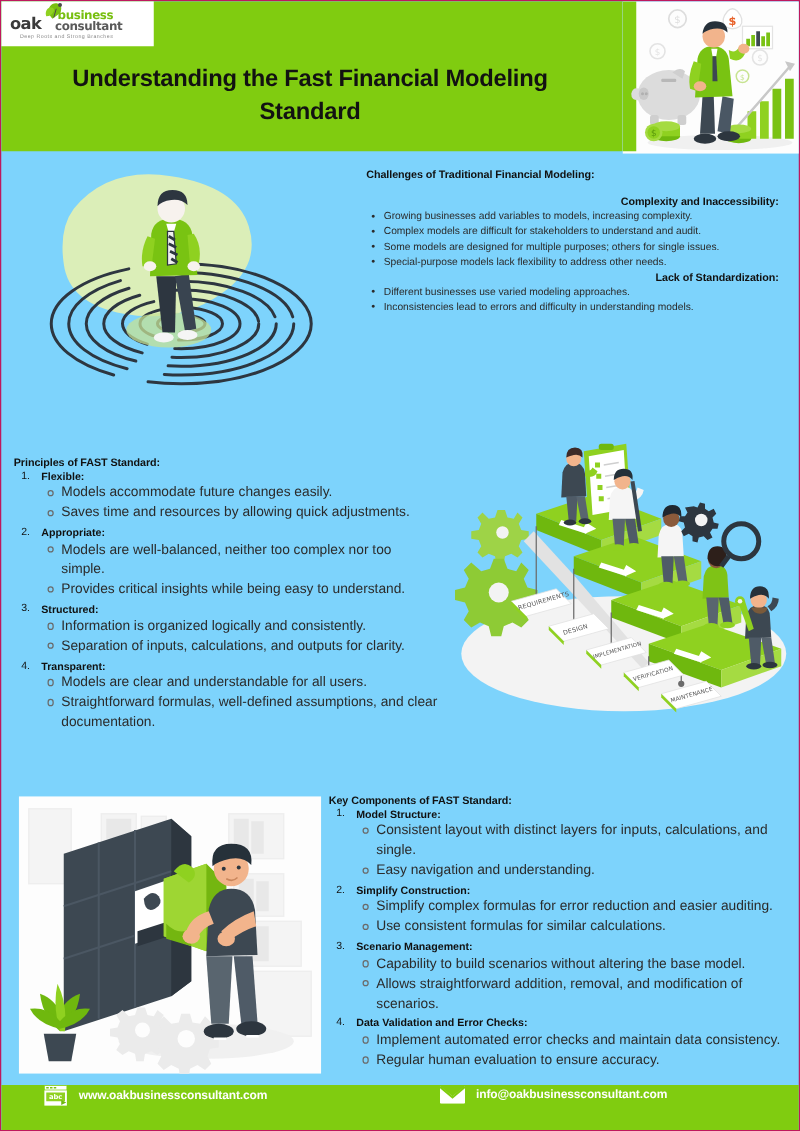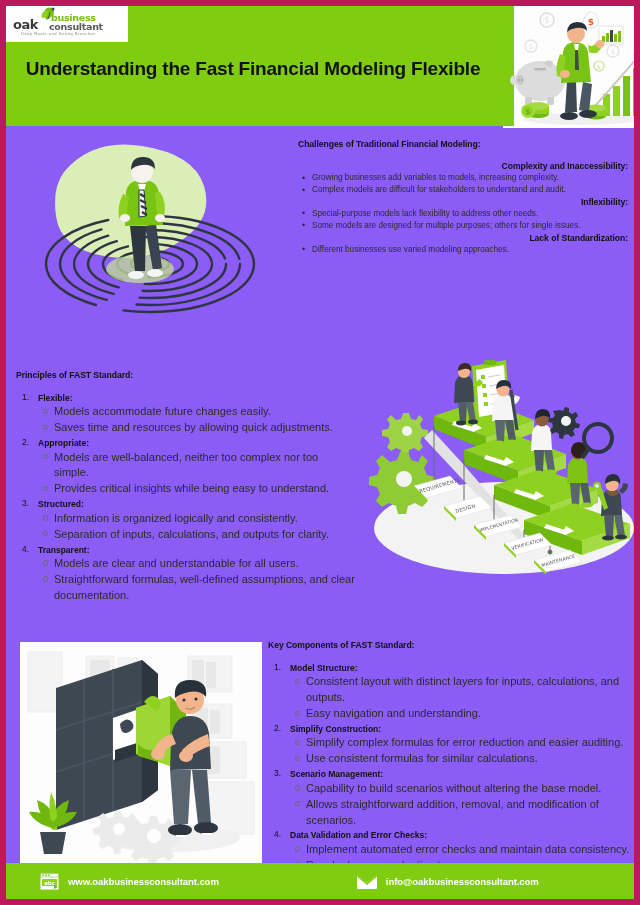--- a/index.html
+++ b/index.html
@@ -5,22 +5,22 @@
   * { box-sizing: border-box; margin: 0; padding: 0; }
   html, body {
     width: 640px; height: 905px;
     background: #ffffff;
     font-family: "Liberation Sans", sans-serif;
     overflow: hidden;
   }
   .page {
     position: relative;
     width: 640px; height: 905px;
-    background: #8b5cf6;
-    border: 6px solid #be185d;
+    background: #7dd3fc;
+    border: 1px solid #be185d;
     overflow: hidden;
   }
 
   
   .header-band {
     position: absolute; left: 0; top: 0;
     width: 497px; height: 120px;
     background: #80cc10;
   }
   .logo-box {
@@ -91,21 +91,21 @@
     margin-bottom: 0.5px;
   }
   ul.dots li::before {
     content: "•";
     position: absolute; left: 4px; top: -0.5px;
     font-size: 9px; color: #2b2b2b;
   }
 
   
   .principles { position: absolute; left: 10px; top: 364px; width: 340px; }
-  ol.nums { list-style: none; margin-top: 12px; counter-reset: pn; }
+  ol.nums { list-style: none; counter-reset: pn; }
   ol.nums > li {
     counter-increment: pn;
     position: relative;
     padding-left: 22px;
     margin-bottom: 0px;
   }
   ol.nums > li::before {
     content: counter(pn) ".";
     position: absolute; left: 6px; top: 0;
     font-size: 8.4px; color: #111;
@@ -132,21 +132,21 @@
 
   
   .puzzle-illus { position: absolute; left: 14px; top: 636px; width: 242px; height: 222px; }
   .keycomp { position: absolute; left: 262px; top: 634px; width: 362px; }
 
   
   .footer {
     position: absolute; left: 0; bottom: 0;
     width: 640px; height: 36px;
     background: #80cc10;
-    display: flex; align-items: center;
+    display: flex; align-items: flex-start;
   }
   .footer-item { display: flex; align-items: center; }
   .f-web { margin-left: 34px; }
   .f-mail { margin-left: 122px; padding-left: 16px; }
   .footer-text {
     font-size: 9.6px; font-weight: bold; color: #ffffff;
     margin-left: 9px; letter-spacing: -0.1px;
   }
 </style>
 </head>
@@ -164,21 +164,21 @@
         <circle cx="16" cy="3" r="1.6" fill="#4a4a4a"></circle>
         <path d="M11 13 L13 6" stroke="#4a4a4a" stroke-width="0.8" fill="none"></path>
       </svg>
       <div class="logo-oak">oak</div>
       <div class="logo-business">business</div>
       <div class="logo-consultant">consultant</div>
       <div class="logo-tag">Deep Roots and Strong Branches</div>
     </div>
   </div>
 
-  <div class="header-title">Understanding the Fast Financial Modeling Flexible</div>
+  <div class="header-title">Understanding the Fast Financial Modeling Standard</div>
 
   <svg class="hero-illus" viewBox="0 0 143 122">
     <rect x="0" y="0" width="143" height="122" fill="#fdfdfd"></rect>
     <rect x="0" y="0" width="11" height="120" fill="#80cc10"></rect>
     <ellipse cx="78" cy="113" rx="58" ry="6" fill="#f0f0f0"></ellipse>
 
     <ellipse cx="37" cy="75" rx="25" ry="20" fill="#dcdcdc"></ellipse>
     <path d="M14 70 q-6 -2 -7 4 q0 6 7 5" fill="#dcdcdc"></path>
     <ellipse cx="17" cy="74" rx="4" ry="5" fill="#c9c9c9"></ellipse>
     <circle cx="16" cy="74" r="1.2" fill="#b0b0b0"></circle>
@@ -283,29 +283,29 @@
   <div class="challenges">
     <div class="sec-title">Challenges of Traditional Financial Modeling:</div>
     <div class="gap"></div>
 
     <div class="sub-head">Complexity and Inaccessibility:</div>
     <ul class="dots">
       <li>Growing businesses add variables to models, increasing complexity.</li>
       <li> Complex models are difficult for stakeholders to understand and audit.</li>
     </ul>
 
-    <div class="sub-head">Inflexibility:</div>
     <ul class="dots">
+      <li>Some models are designed for multiple purposes; others for single issues.</li>
       <li>Special-purpose models lack flexibility to address other needs.</li>
-      <li>Some models are designed for multiple purposes; others for single issues.</li>
     </ul>
 
     <div class="sub-head">Lack of Standardization:</div>
     <ul class="dots">
       <li>Different businesses use varied modeling approaches.</li>
+      <li>Inconsistencies lead to errors and difficulty in understanding models.</li>
     </ul>
   </div>
 
   <div class="principles">
     <div class="sec-title">Principles of FAST Standard:</div>
     <ol class="nums">
       <li>
         <div class="item-head">Flexible:</div>
         <ul class="circles">
           <li>Models accommodate future changes easily.</li>
@@ -576,21 +576,21 @@
       <ellipse cx="166" cy="114" rx="7" ry="6" fill="#f2b48c"></ellipse>
     </g>
   </svg>
 
   <div class="keycomp">
     <div class="sec-title">Key Components of FAST Standard:</div>
     <ol class="nums">
       <li>
         <div class="item-head">Model Structure:</div>
         <ul class="circles">
-          <li>Consistent layout with distinct layers for inputs, calculations, and outputs.</li>
+          <li>Consistent layout with distinct layers for inputs, calculations, and single.</li>
           <li>Easy navigation and understanding.</li>
         </ul>
       </li>
       <li>
         <div class="item-head">Simplify Construction:</div>
         <ul class="circles">
           <li>Simplify complex formulas for error reduction and easier auditing.</li>
           <li>Use consistent formulas for similar calculations.</li>
         </ul>
       </li>

